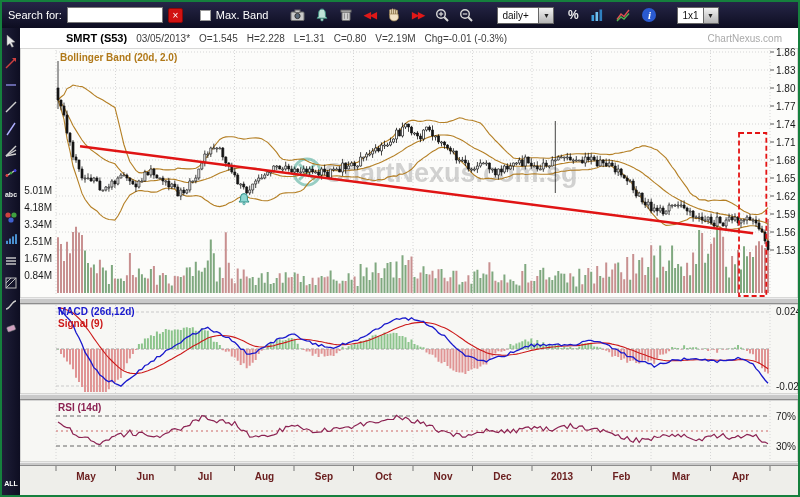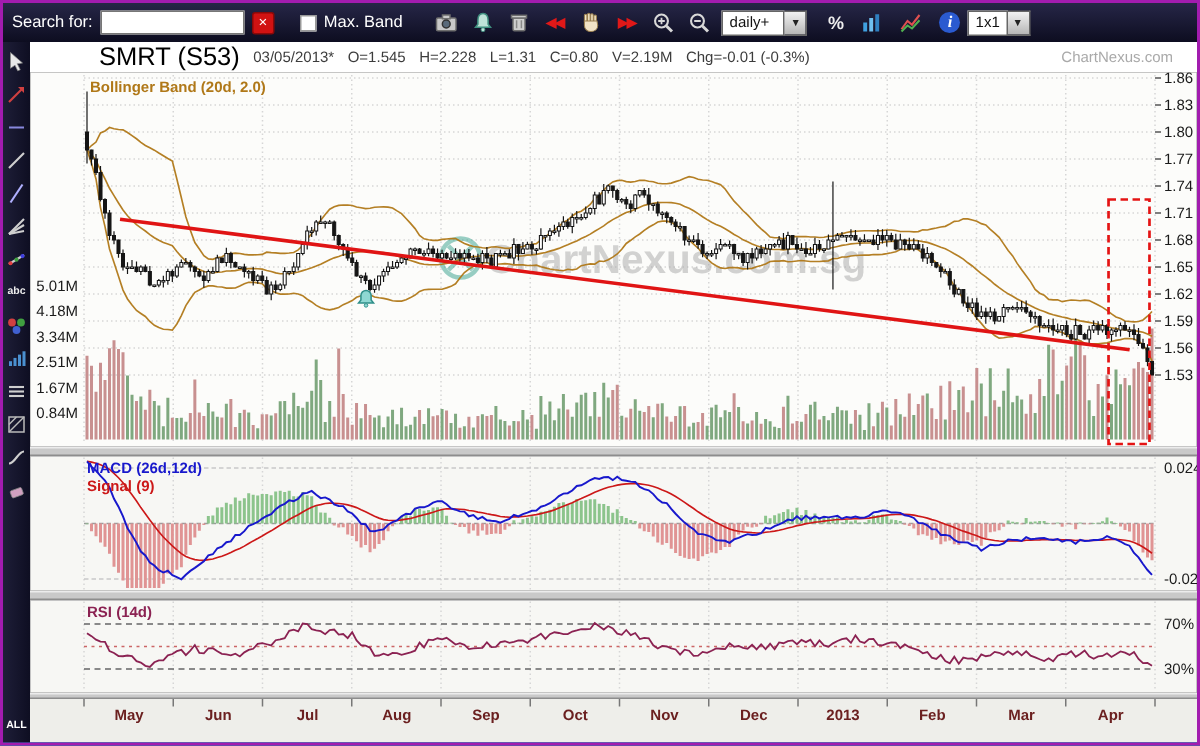--- a/index.html
+++ b/index.html
@@ -1,37 +1,37 @@
 <!DOCTYPE html>
 <html><head>
 <meta charset="utf-8">
 <style>
 *{box-sizing:border-box;margin:0;padding:0}
 body{background:#9aa0a8;font-family:"Liberation Sans",sans-serif}
-.app{position:relative;width:800px;height:497px;border:2px solid #a21caf;background:#0369a1;overflow:hidden}
+.app{position:relative;width:800px;height:497px;border:2px solid #15803d;background:#84cc16;overflow:hidden}
 .toolbar{position:absolute;left:0;top:0;width:796px;height:26px;background:linear-gradient(#262647,#0d0d20);display:flex;align-items:center;padding:0 6px;color:#fff;font-size:11px;gap:5px}
 .tb-label{white-space:nowrap}
 .search-input{width:96px;height:16px;border:1px solid #777;font-size:10px;padding:0 3px;font-family:"Liberation Sans",sans-serif}
 .clear-btn{width:15px;height:15px;background:#d11212;color:#fff;border:1px solid #8a0808;font-size:10px;line-height:11px;text-align:center;border-radius:2px;cursor:pointer}
 .checkbox{width:11px;height:11px;background:#fff;border:1px solid #999;margin-left:12px;flex:none}
 .tb-icons{display:flex;align-items:center;margin-left:14px;gap:3px}
 .tb-icon{width:21px;height:18px;display:flex;align-items:center;justify-content:center;cursor:pointer;flex:none}
 .arrows{color:#e01818;font-size:9px;letter-spacing:-1px;font-weight:bold}
-.combo{display:flex;align-items:flex-end;margin-left:0;height:17px;cursor:pointer;flex:none}
+.combo{display:flex;align-items:flex-end;margin-left:16px;height:17px;cursor:pointer;flex:none}
 .combo-text{background:#fff;color:#111;font-size:10px;height:17px;line-height:16px;padding:0 4px;border:1px solid #666;min-width:42px}
 .combo-text.narrow{min-width:26px}
 .combo-arrow{width:15px;height:17px;background:linear-gradient(#f2f2f2,#b5b5b5);border:1px solid #666;border-left:none;color:#222;font-size:7px;display:flex;align-items:center;justify-content:center}
 .pct{color:#eee;font-weight:bold;font-size:12px;width:16px;text-align:center;margin-left:6px;cursor:pointer}
 .info-icon{width:14px;height:14px;border-radius:50%;background:#2a5ad0;color:#fff;font-family:"Liberation Serif",serif;font-style:italic;font-weight:bold;font-size:11px;display:flex;align-items:center;justify-content:center;margin-left:4px;cursor:pointer}
 .sidebar{position:absolute;left:0;top:26px;width:18px;height:467px;background:linear-gradient(90deg,#1e1e38,#0e0e22);display:flex;flex-direction:column;align-items:center;padding-top:5px;gap:7px}
 .tool{width:16px;height:15px;display:flex;align-items:center;justify-content:center;cursor:pointer}
 .tool.txt{color:#eee;font-size:7px;font-weight:bold}
 .all-label{margin-top:auto;margin-bottom:8px;color:#fff;font-size:7px;font-weight:bold;cursor:pointer}
 .chart-header{position:absolute;left:18px;top:26px;width:778px;height:20px;background:#fff;display:flex;align-items:center;font-size:10px;color:#3c3c3c;gap:9px;padding-left:46px;white-space:nowrap}
-.sym{font-size:17px;font-weight:normal;color:#000}
+.sym{font-size:11px;font-weight:bold;color:#000}
 .brand{margin-left:auto;margin-right:16px;color:#a9a9a9}
 #chart-wrap{position:absolute;left:18px;top:46px;width:778px;height:447px}
 svg text{font-family:"Liberation Sans",sans-serif}
 </style>
 </head>
 <body>
 
 <div class="app">
 
   <div class="toolbar">

